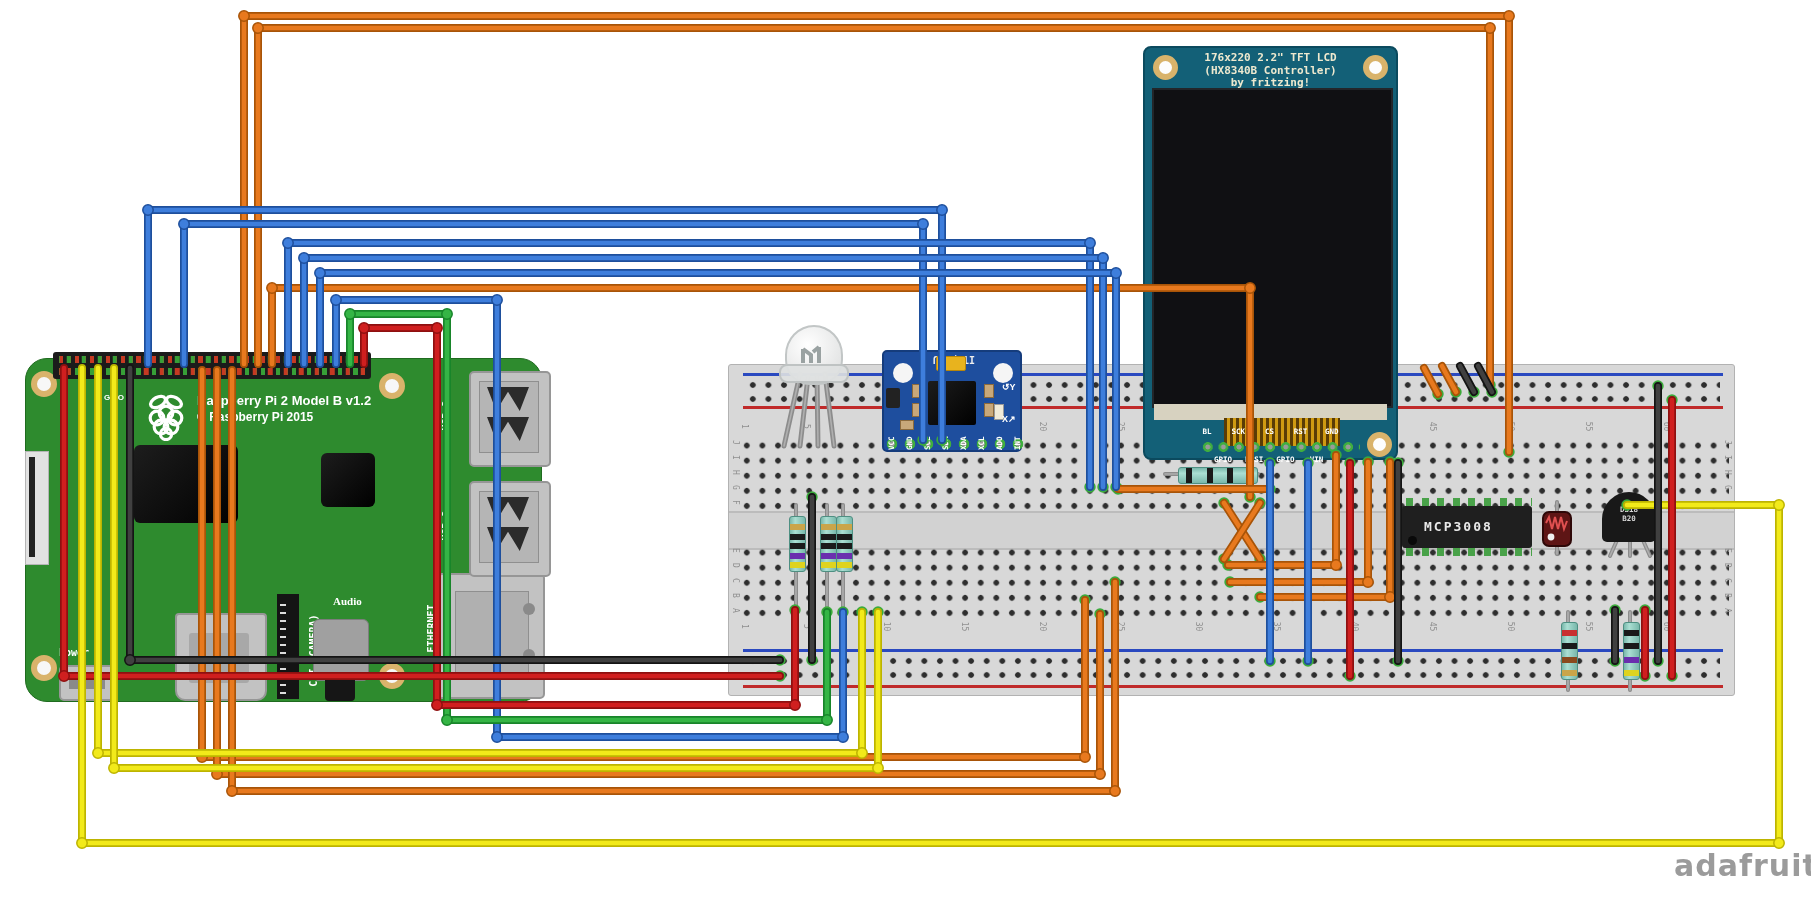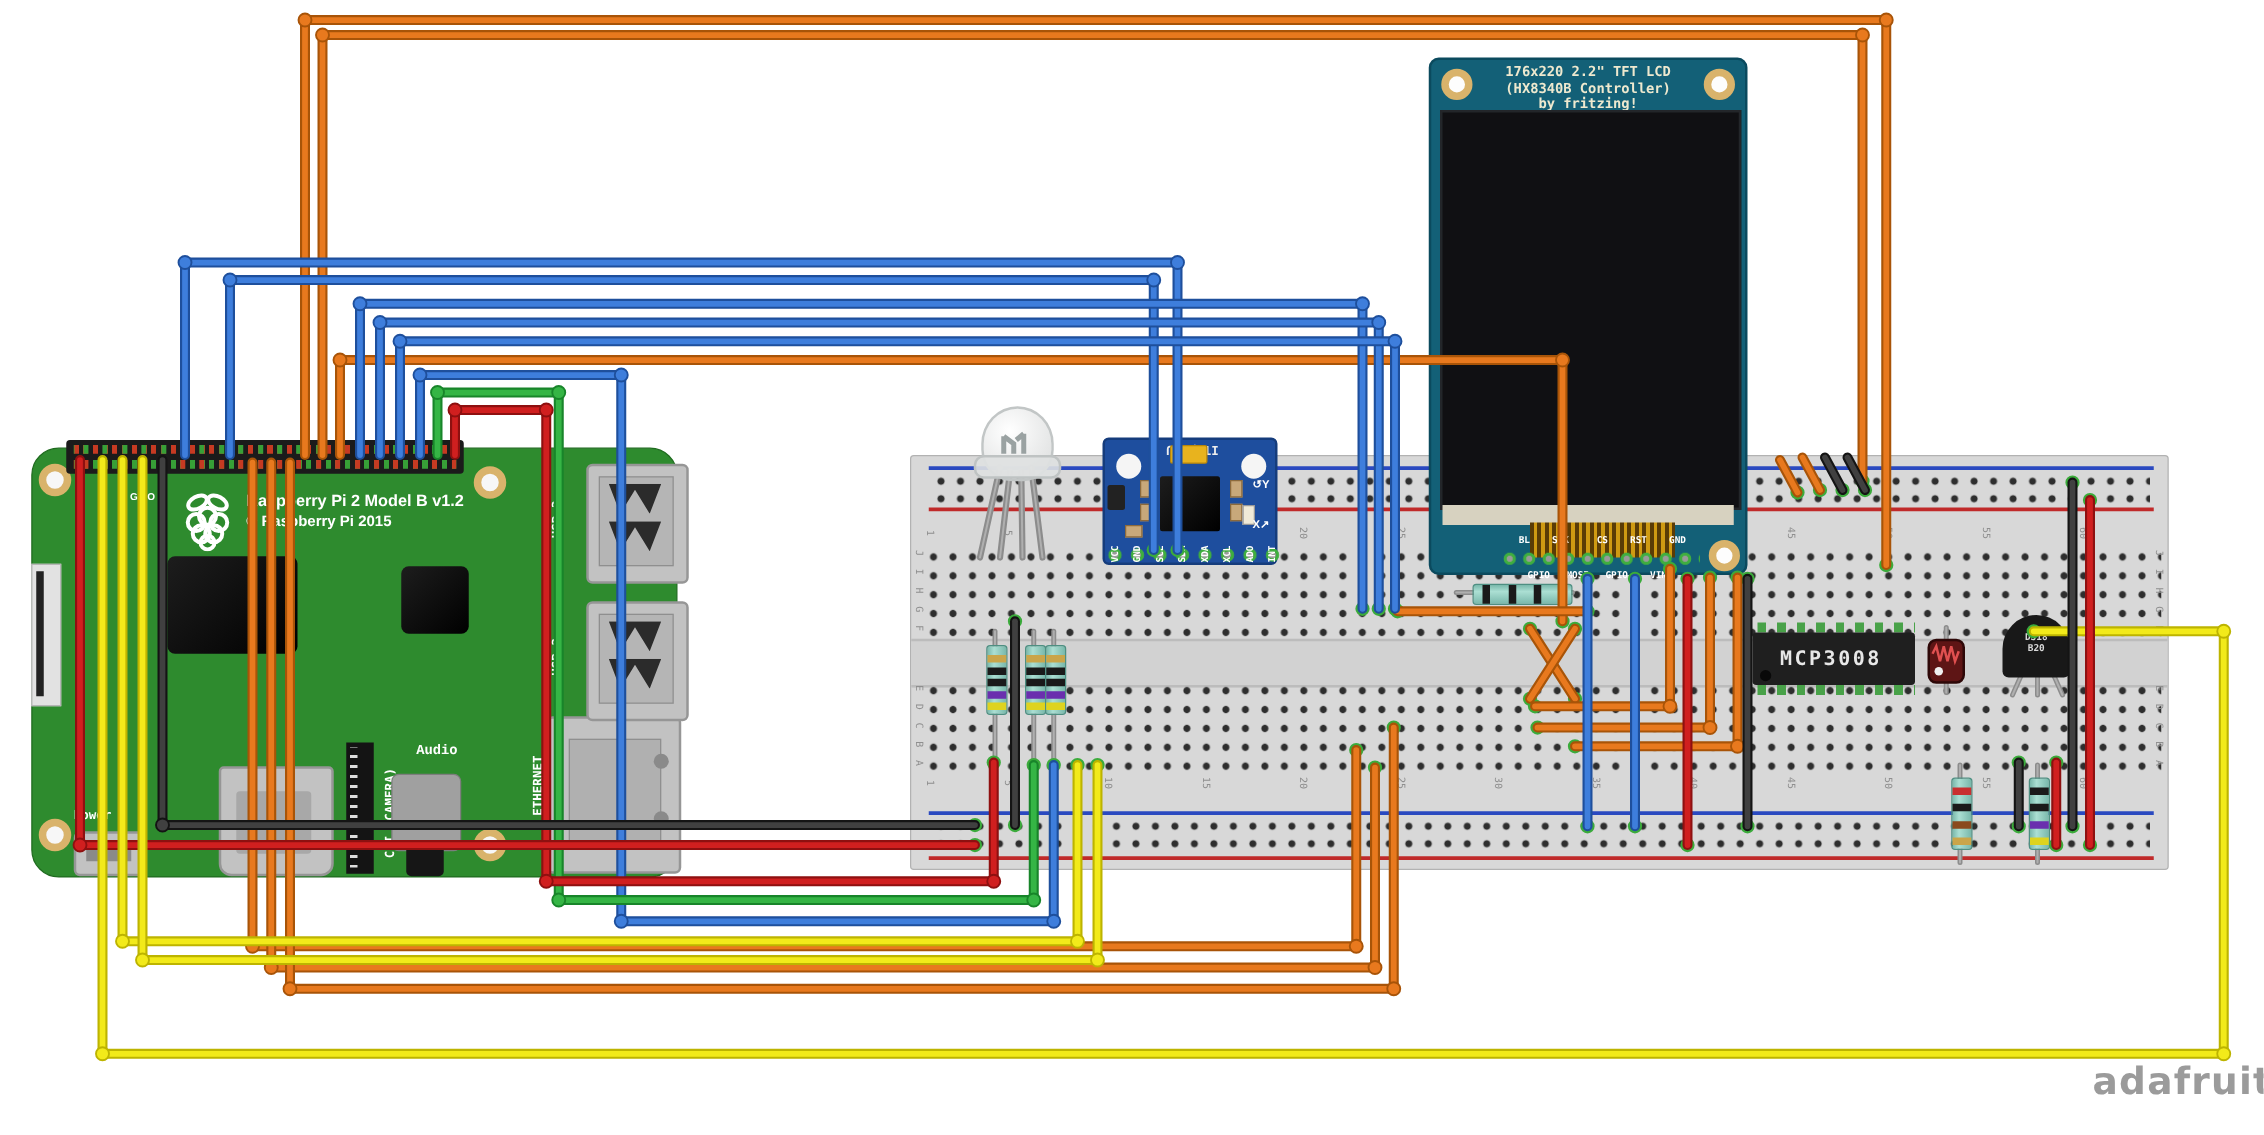--- a/index.html
+++ b/index.html
@@ -42,35 +42,35 @@
        border-radius:8px;z-index:4;box-sizing:border-box;}
   .lcdtitle{width:251px;text-align:center;color:#eee9cf;font-family:"DejaVu Sans Mono",monospace;
             font-weight:bold;font-size:11px;line-height:12.5px;}
   #lcdscreen{left:7px;top:40px;width:237px;height:316px;background:#101013;border:2px solid #23262a;}
   #lcdbezel{left:9px;top:356px;width:233px;height:16px;background:#d7d2c0;}
   #lcdribbon{left:79px;top:370px;width:116px;height:28px;background:
      repeating-linear-gradient(90deg,#5a3c06 0 3px,#cf9a12 3px 6px);}
   #lcdpins{left:55px;top:391px;width:160px;height:16px;background-image:
      radial-gradient(circle,#9a9a9a 2.2px,#3fae3f 2.8px,#3fae3f 4.6px,transparent 5.2px);
      background-size:15.6px 16px;}
-  .lcdpinlabel{position:absolute;width:34px;text-align:right;color:#fff;font-weight:bold;
+  .lcdpinlabel{position:absolute;width:34px;text-align:center;color:#fff;font-weight:bold;
                font-size:7.5px;font-family:"DejaVu Sans Mono",monospace;}
   .lcdhole{width:13px;height:13px;border:6px solid #d9b36b;background:#fdfdfd;border-radius:50%;}
 
   
   #mpu{left:882px;top:350px;width:140px;height:102px;background:#1e4e9e;border:2px solid #153c7c;
        border-radius:5px;z-index:4;box-sizing:border-box;}
   .mpupinlabel{position:absolute;width:46px;height:10px;color:#fff;font-weight:bold;font-size:7.5px;
                font-family:"DejaVu Sans Mono",monospace;transform:rotate(-90deg);
                transform-origin:center;text-align:left;}
   .tancap{position:absolute;background:#c8a87a;border:1px solid #8c6a3c;}
 
   
   #mcp{left:1402px;top:506px;width:130px;height:42px;background:#1f1f1f;border-radius:3px;z-index:4;
-       color:#e8e8e8;font-family:"DejaVu Sans Mono",monospace;font-weight:bold;font-size:16px;
+       color:#e8e8e8;font-family:"DejaVu Sans Mono",monospace;font-weight:bold;font-size:13px;
        letter-spacing:2px;line-height:42px;padding-left:22px;box-sizing:border-box;}
   .icpins{height:8px;background:repeating-linear-gradient(90deg,#49a249 0 7px,transparent 7px 15.6px);}
   #ldr{left:1542px;top:511px;width:30px;height:36px;background:#5e1515;border:2px solid #2e0808;
        border-radius:7px;z-index:4;box-sizing:border-box;}
   #ds18{left:1602px;top:492px;width:54px;height:50px;background:#181818;z-index:4;
         border-radius:27px 27px 5px 5px;color:#d8d8d8;text-align:center;
         font-family:"DejaVu Sans Mono",monospace;font-size:7.5px;font-weight:bold;padding-top:13px;
         box-sizing:border-box;line-height:9px;}
   #leddome{left:785px;top:325px;width:54px;height:56px;border-radius:50% 50% 42% 42%;
            background:radial-gradient(circle at 38% 32%,rgba(255,255,255,0.97),rgba(208,210,210,0.8));
@@ -159,21 +159,21 @@
     <div class="abs" style="left:251px;top:235px;width:22px;height:105px;background:#141414;">
       <div class="abs" style="left:3px;top:4px;width:6px;height:96px;background:repeating-linear-gradient(0deg,#ddd 0 2px,transparent 2px 8px);"></div>
     </div>
     <div class="abs silk rot90" style="left:232px;top:286px;width:110px;font-size:10px;font-family:'DejaVu Sans Mono',monospace;text-align:center;">CSI (CAMERA)</div>
 
     <div class="abs silk" style="left:172px;top:256px;font-size:11px;font-family:'DejaVu Sans Mono',monospace;">HDMI</div>
     <div class="abs silver" style="left:149px;top:254px;width:88px;height:84px;border-radius:4px 4px 10px 10px;">
       <div class="abs" style="left:12px;top:18px;width:60px;height:50px;background:#a8a8a8;border-radius:3px;"></div>
     </div>
 
-    <div class="abs silk" style="left:307px;top:236px;font-size:11px;font-family:Liberation Mono, monospace;">Audio</div>
+    <div class="abs silk" style="left:307px;top:236px;font-size:11px;font-family:Liberation Serif, serif;">Audio</div>
     <div class="abs" style="left:287px;top:260px;width:54px;height:60px;background:#a0a0a0;border:1px solid #7d7d7d;border-radius:6px;"></div>
     <div class="abs" style="left:299px;top:316px;width:30px;height:26px;background:#161616;border-radius:4px;"></div>
 
     <div class="abs silver" style="left:411px;top:214px;width:104px;height:122px;">
       <div class="abs" style="left:16px;top:16px;width:72px;height:86px;background:#b0b0b0;border:1px solid #8f8f8f;"></div>
       <div class="abs" style="left:84px;top:28px;width:12px;height:12px;background:#8a8a8a;border-radius:50%;"></div>
       <div class="abs" style="left:84px;top:74px;width:12px;height:12px;background:#8a8a8a;border-radius:50%;"></div>
     </div>
     <div class="abs silk rot90" style="left:350px;top:264px;width:110px;font-size:10px;font-family:'DejaVu Sans Mono',monospace;text-align:center;">ETHERNET</div>
 

